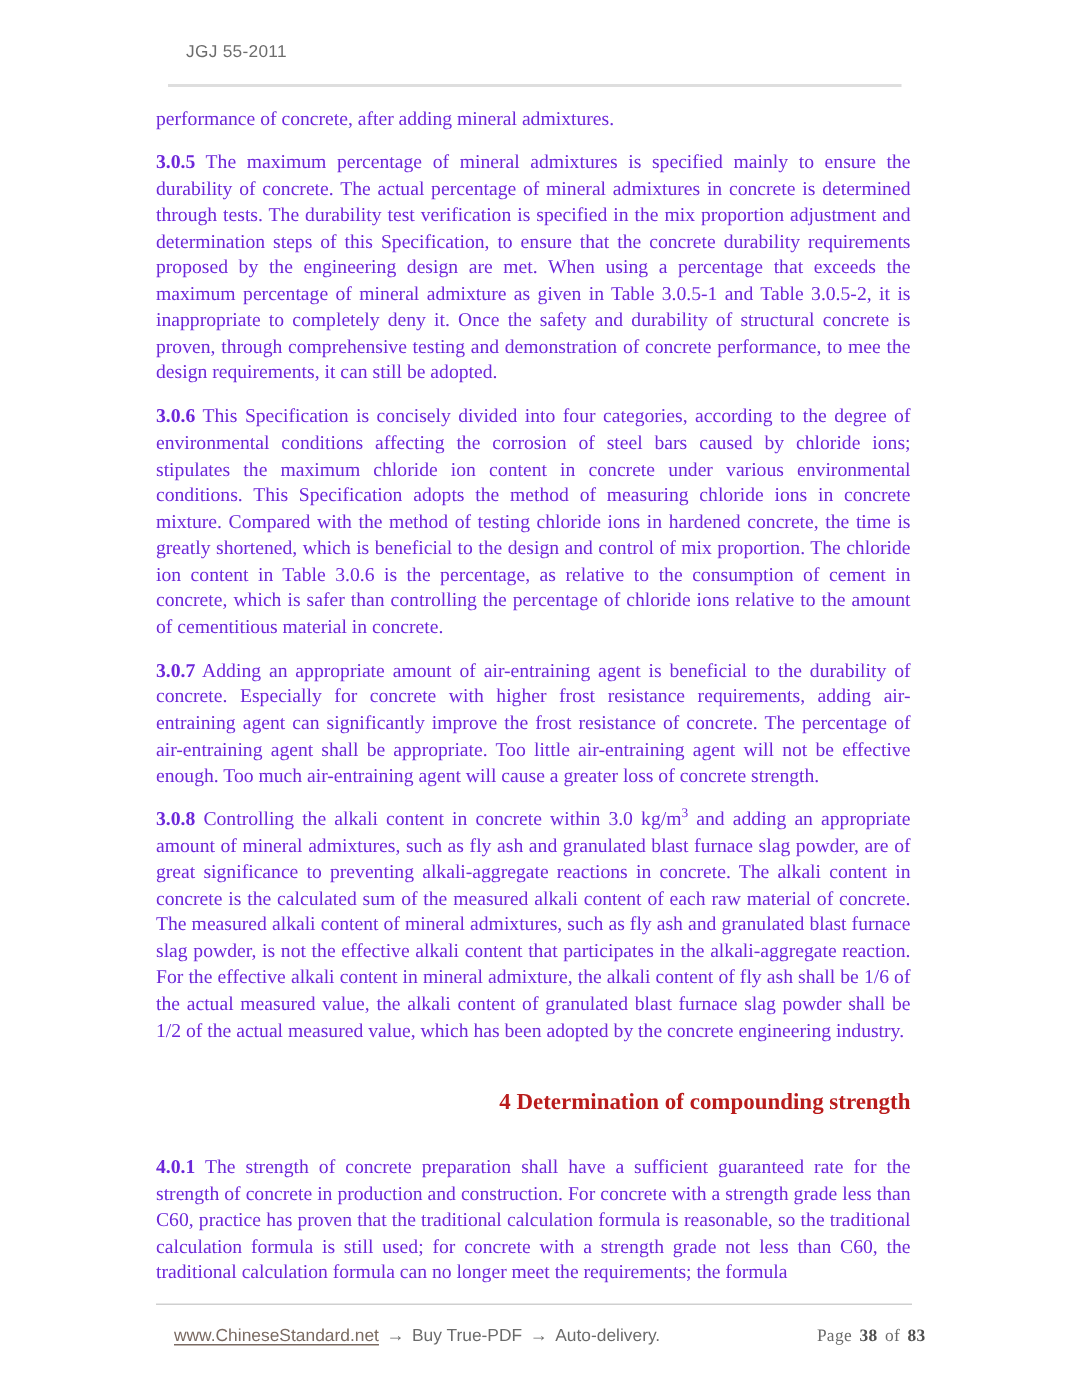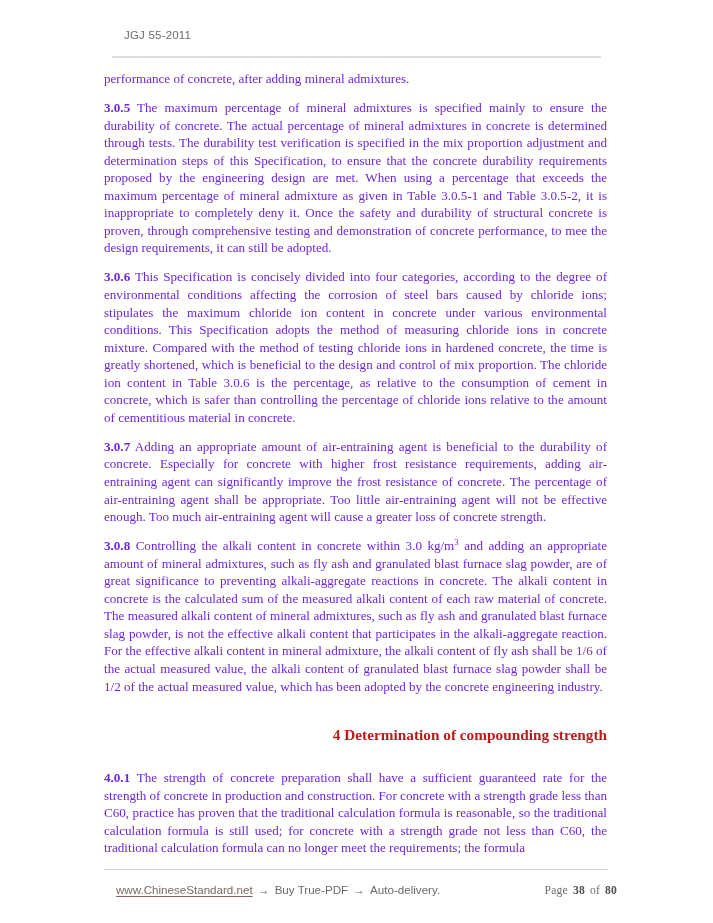--- a/index.html
+++ b/index.html
@@ -202,17 +202,17 @@
   <div class="page-footer">
     <div class="footer-left">
       <span class="footer-link">www.ChineseStandard.net</span>
       <span class="arrow-glyph">→</span>
       <span class="footer-tagline">Buy True-PDF</span>
       <span class="arrow-glyph">→</span>
       <span class="footer-tagline">Auto-delivery.</span>
     </div>
 
     <div class="footer-right">
-      <span class="lbl">Page</span><span class="pg">38</span><span class="lbl">of</span><span class="pg">80</span>
+      <span class="lbl">Page</span><span class="pg">38</span><span class="lbl">of</span><span class="pg">83</span>
     </div>
   </div>
 
 </div>
 
 </body></html>

